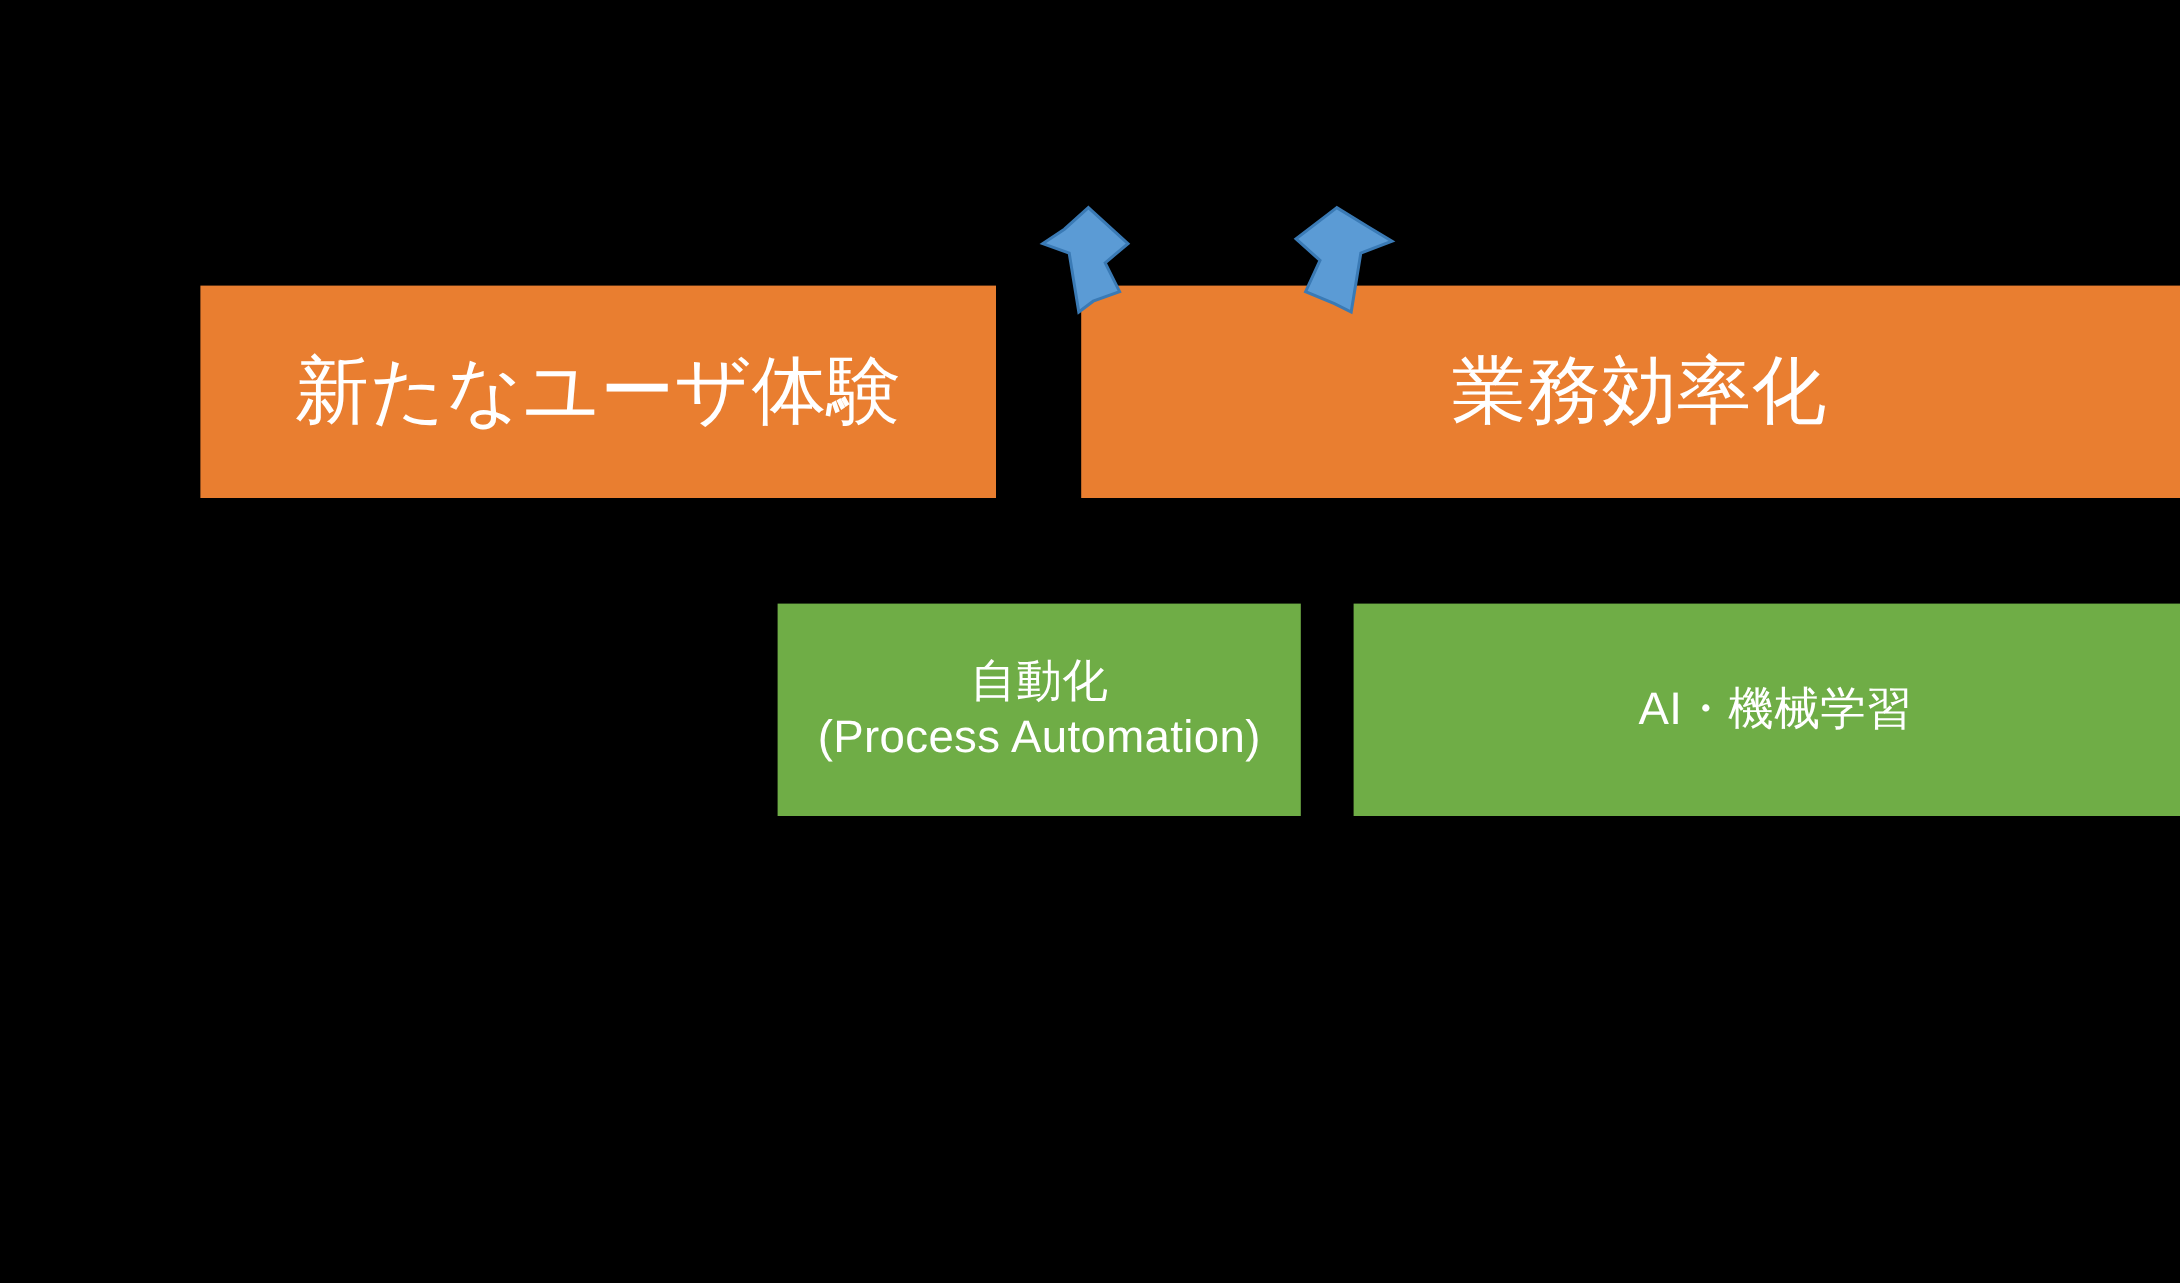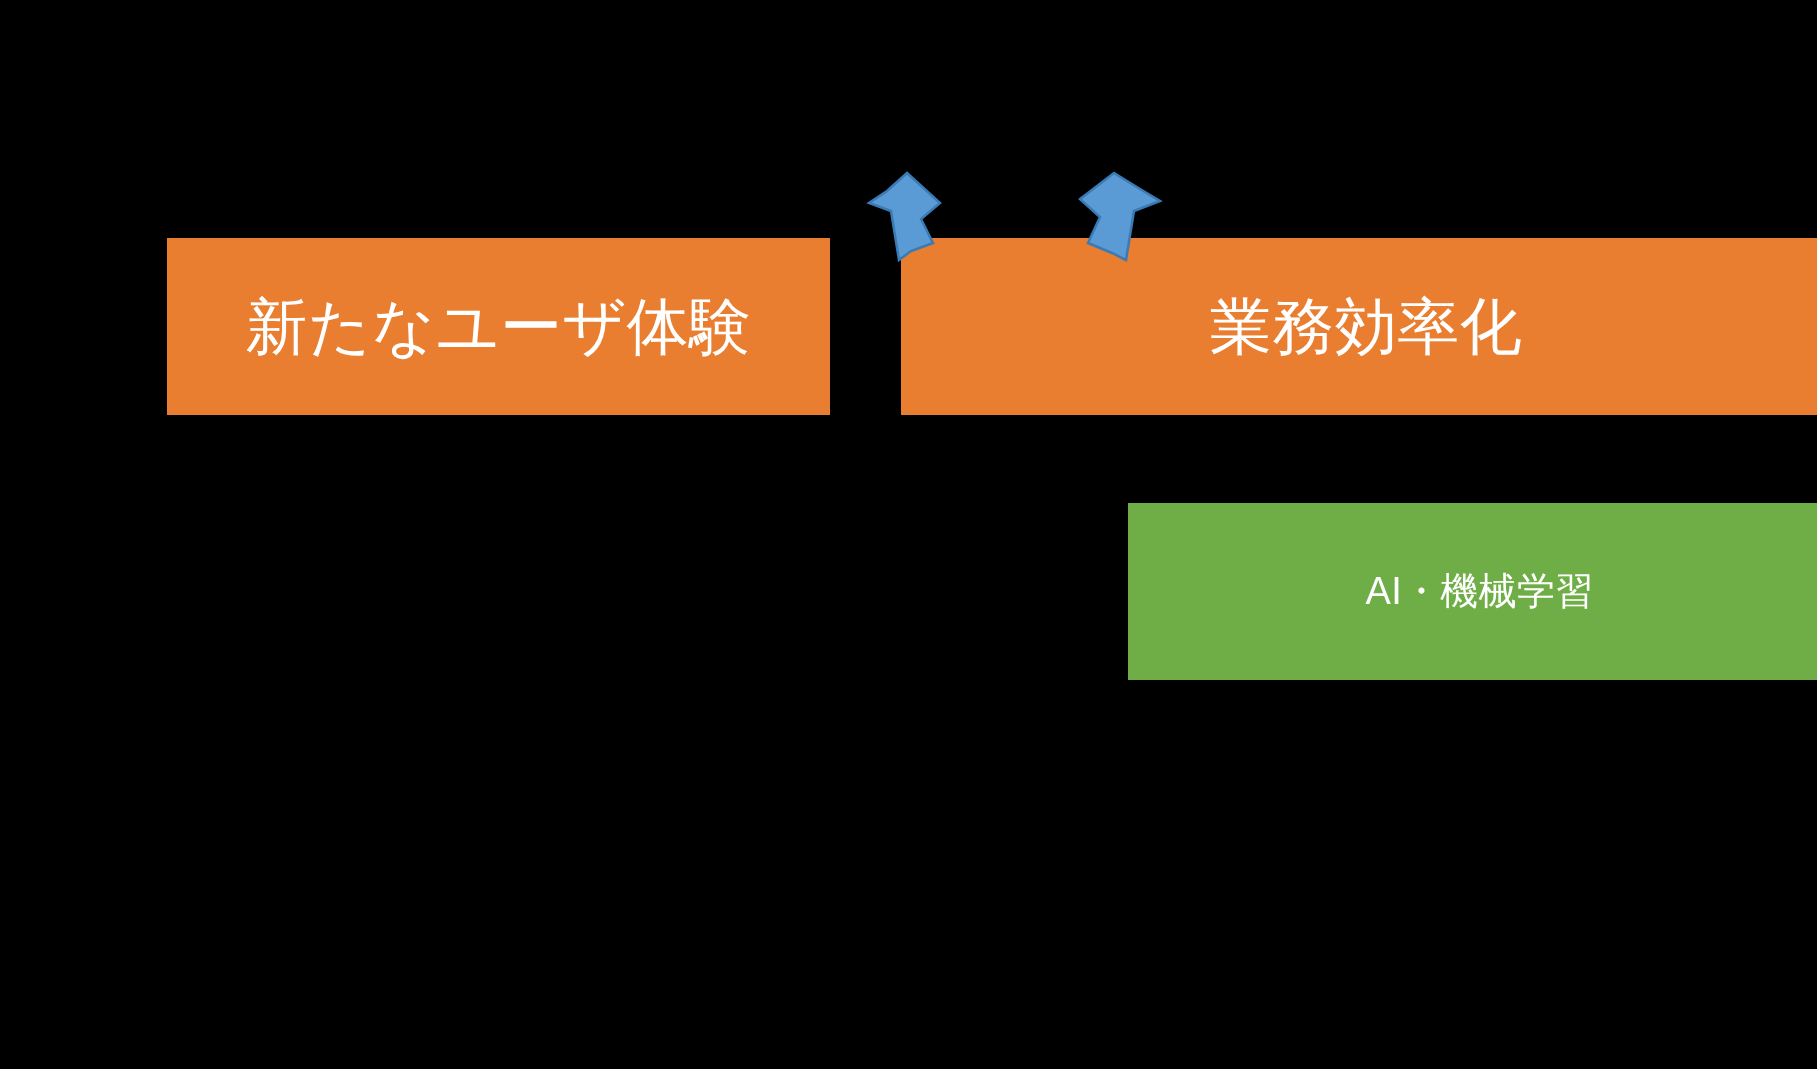--- a/index.html
+++ b/index.html
@@ -69,20 +69,22 @@
 </head>
 <body>
 
 <div id="canvas">
 
   <div class="box outcome" id="outcome-0">新たなユーザ体験</div>
 
   <div class="box outcome" id="outcome-1">業務効率化</div>
 
 
+  <div class="box enabler" id="enabler-1">自動化
+(Process Automation)</div>
 
   <div class="box enabler" id="enabler-2">AI・機械学習</div>
 
   <svg class="arrow" id="arrow-down-left" viewBox="0 0 105 95">
     <polygon points="52,8 85,38 66,54 78,78 56,86 44,95 36,46 14,38 32,26"></polygon>
   </svg>
 
   <svg class="arrow" id="arrow-down-right" viewBox="0 0 105 95">
     <polygon points="44,8 10,34 30,52 18,78 42,88 56,95 64,46 90,36 70,24"></polygon>
   </svg>

